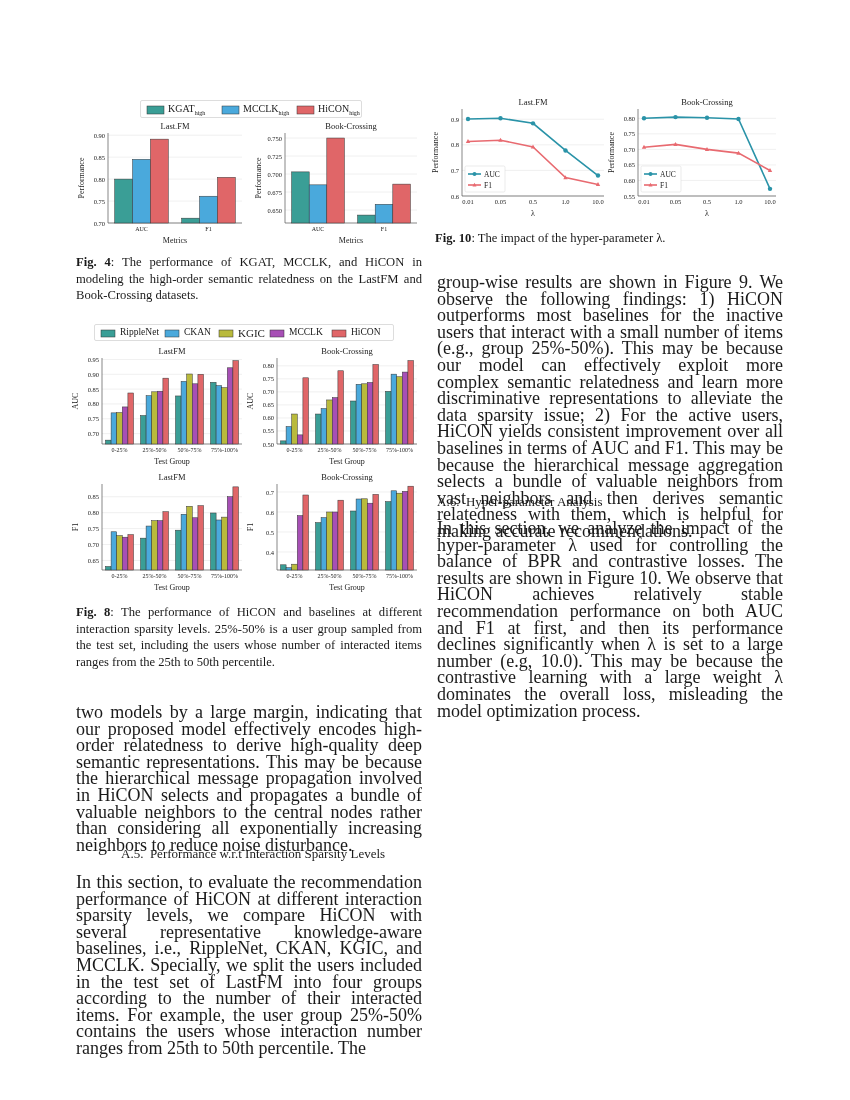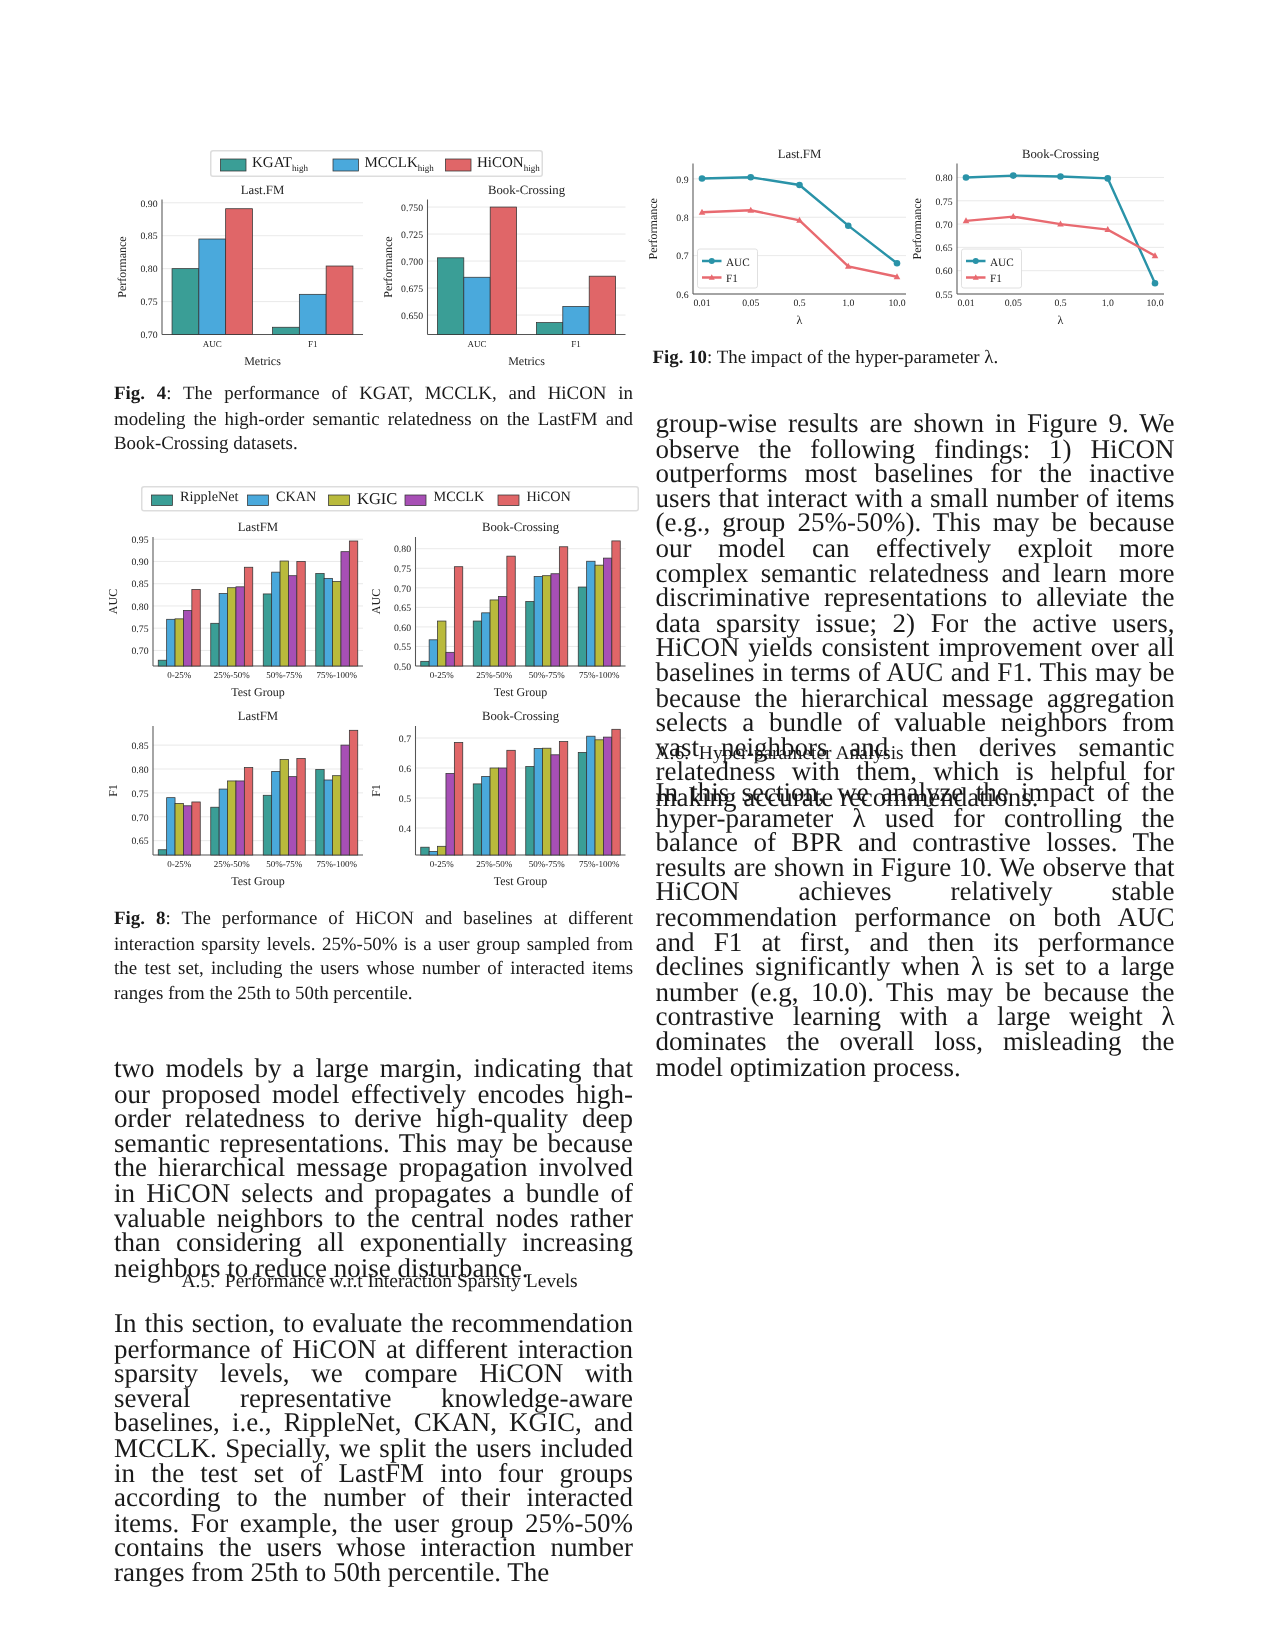--- a/index.html
+++ b/index.html
@@ -77,21 +77,21 @@
       <rect x="147.8" y="63.11999999999996" width="17.6" height="38.88000000000004" fill="#e06668" stroke="#333" stroke-width="0.5"></rect>
       <text x="139" y="110" font-size="6" text-anchor="middle">F1</text>
     </svg>
 </div>
 
 <div class="abs caption" style="left:76px; top:254px; width:346px;">
   <b>Fig. 4</b><span>: The performance of KGAT, MCCLK, and HiCON in modeling the high-order semantic relatedness on the LastFM and Book-Crossing datasets.</span>
 </div>
 
 <div class="abs" style="left:72px; top:322px; width:350px; height:272px;">
-  <div class="abs" style="left:22px; top:2px; width:332px; height:17px; border:1px solid #ddd; border-radius:2px; background:#fff;">
+  <div class="abs" style="left:22px; top:2px; width:300px; height:17px; border:1px solid #ddd; border-radius:2px; background:#fff;">
     <svg width="300" height="17">
       <rect x="6" y="5" width="14" height="7" fill="#3a9e96" stroke="#333" stroke-width="0.5"></rect>
       <rect x="70" y="5" width="14" height="7" fill="#4aa9dc" stroke="#333" stroke-width="0.5"></rect>
       <rect x="124" y="5" width="14" height="7" fill="#b9ba3c" stroke="#333" stroke-width="0.5"></rect>
       <rect x="175" y="5" width="14" height="7" fill="#a74fb5" stroke="#333" stroke-width="0.5"></rect>
       <rect x="237" y="5" width="14" height="7" fill="#e06668" stroke="#333" stroke-width="0.5"></rect>
     </svg>
     <span class="abs" style="left:25px; top:2px; font-size:9.5px;">RippleNet</span>
     <span class="abs" style="left:89px; top:2px; font-size:9.5px;">CKAN</span>
     <span class="abs" style="left:143px; top:2px; font-size:11px;">KGIC</span>

